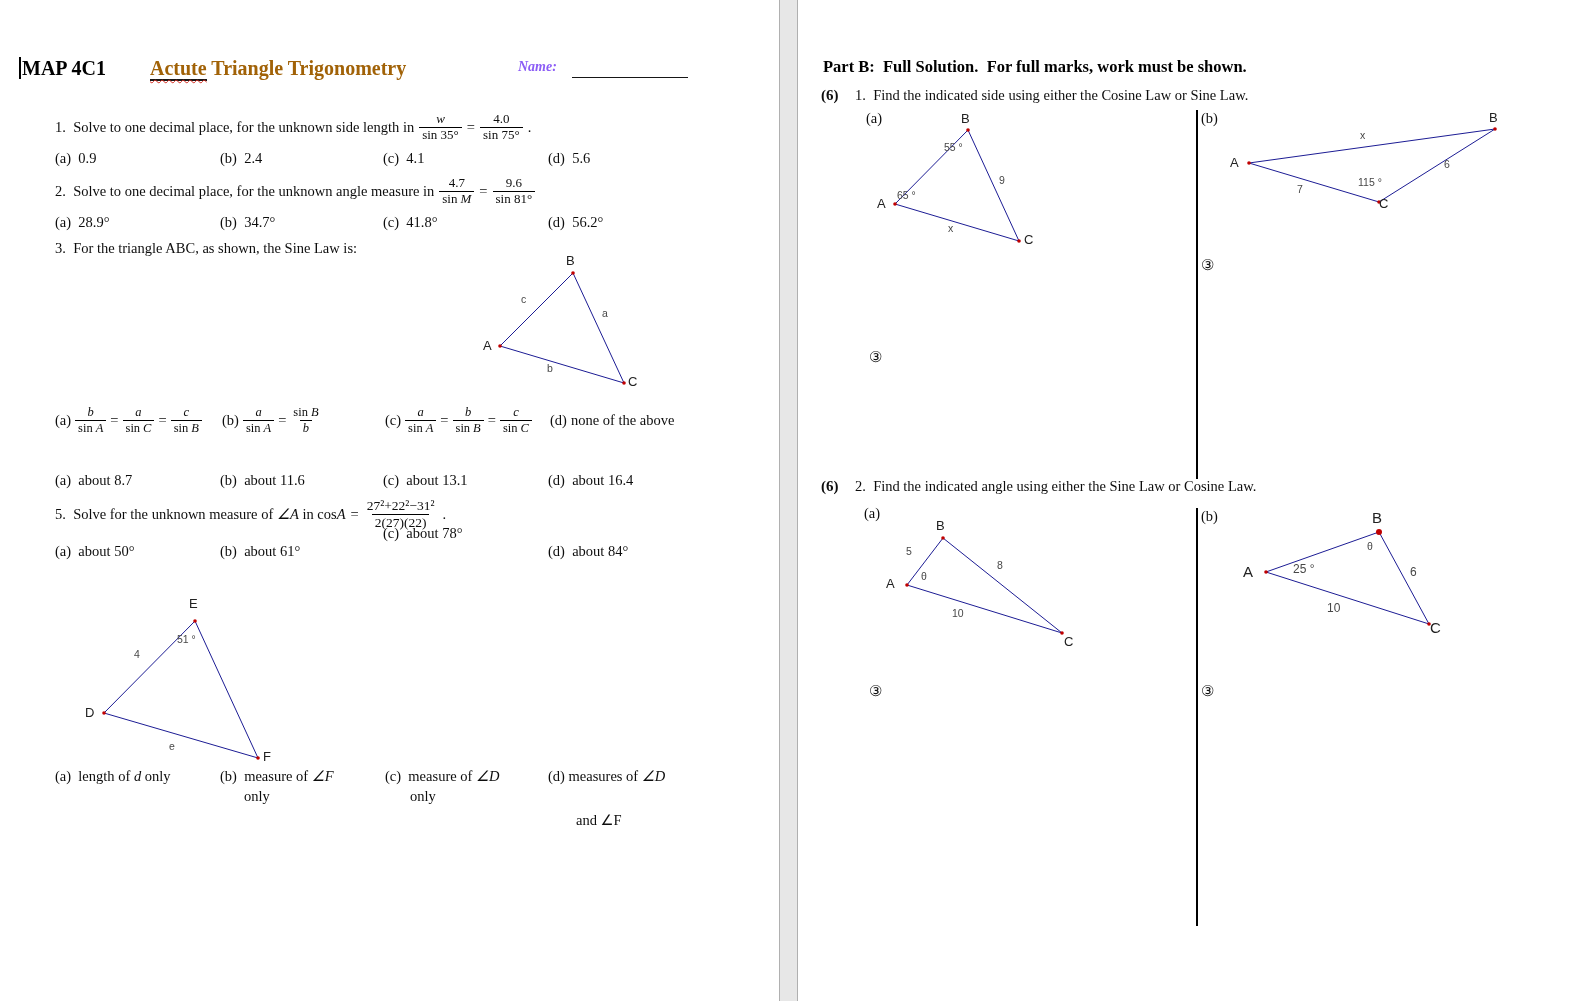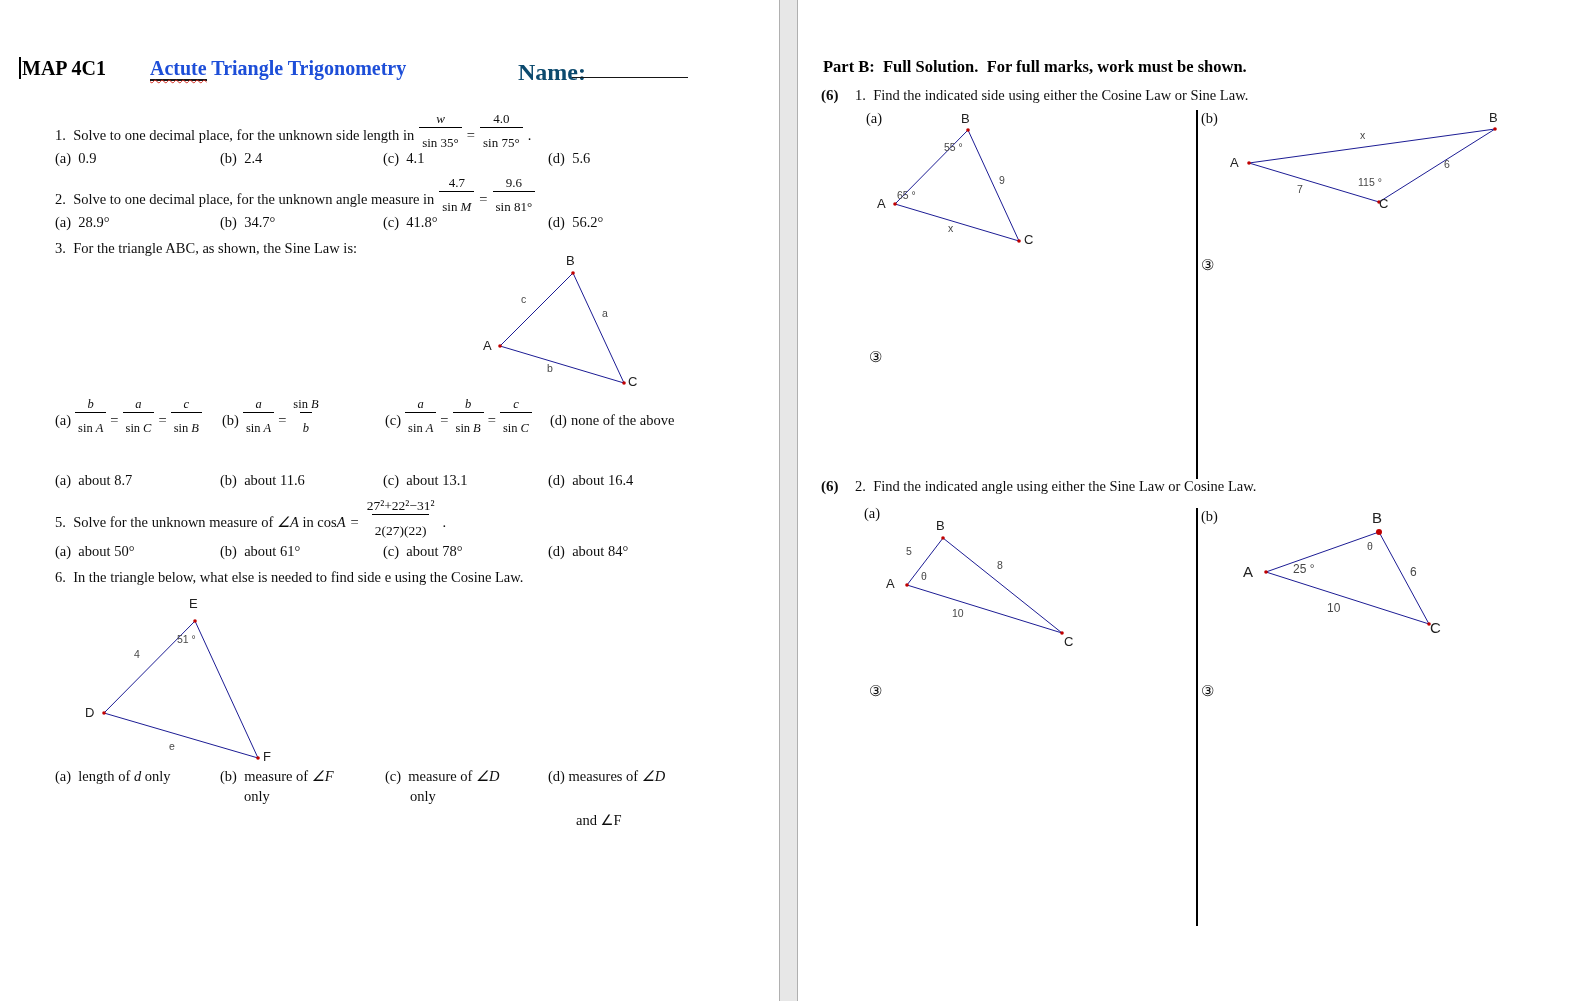--- a/index.html
+++ b/index.html
@@ -1,33 +1,33 @@
 <!DOCTYPE html>
 <html><head>
 <meta charset="utf-8">
 <style>
   html,body{margin:0;padding:0;background:#ffffff;}
   .screen{position:relative;width:1586px;height:1001px;background:#ffffff;overflow:hidden;
           font-family:"Liberation Serif",serif;color:#0d0d0d;}
   .abs{position:absolute;}
   .pre{white-space:pre;}
   .h-course{font-size:20px;font-weight:bold;color:#000;}
-  .h-title{font-size:20px;font-weight:bold;color:#1d4ed8;}
+  .h-title{font-size:20px;font-weight:bold;color:#a16207;}
   .mis{border-bottom:2px solid #161616;text-decoration:underline wavy #d42a1e 1px;text-underline-offset:4px;}
-  .h-name{font-size:24px;font-weight:bold;color:#0c4a6e;}
+  .h-name{font-size:14px;font-weight:bold;color:#8b5cf6;font-style:italic;}
   .nameline{border-bottom:1.6px solid #161616;}
   .heading{font-size:16.5px;font-weight:bold;color:#000;white-space:pre;}
   .q{font-size:14.5px;white-space:pre;}
   .ans{font-size:14.5px;white-space:pre;}
   .it{font-style:italic;}
   .b{font-weight:bold;}
   .qrow{display:flex;align-items:center;gap:5px;}
   .fr{display:inline-flex;flex-direction:column;align-items:center;font-size:13px;line-height:1.15;}
   .fr .num{padding:0 3px;display:inline-flex;}
-  .fr .den{border-top:1px solid #000;padding:8px 3px;display:inline-flex;}
+  .fr .den{border-top:1px solid #000;padding:0 3px;display:inline-flex;}
   .fn{margin-right:3px;text-align:right;}
   .q3opt{display:flex;align-items:center;gap:4px;font-size:14.5px;height:40px;}
   .q3opt .fr{font-size:12.5px;}
   .vtx{font-family:"Liberation Sans",sans-serif;font-size:13px;color:#222;}
   .side{font-family:"Liberation Sans",sans-serif;font-size:10.5px;color:#474747;}
   .mark3{font-size:15px;color:#111;}
   .gutter{background:#e7e7e7;border-left:1px solid #b0b0b0;border-right:1px solid #b0b0b0;}
   .divider{background:#000;width:1.5px;}
   .caret{width:1.5px;background:#000;}
   svg{overflow:visible;}
@@ -187,24 +187,23 @@
     <span class="q"><span>5.  Solve for the unknown measure of </span><span class="it">∠A</span><span> in </span><span>cos</span><span class="it">A</span></span>
     <span class="q">=</span>
     <span class="fr" style="font-size:13.5px;">
         <span class="num">27²+22²−31²</span>
         <span class="den">2(27)(22)</span>
       </span>
     <span class="q">.</span>
   </div>
   <span class="abs ans" style="left:55px;top:543px;">(a)  about 50°</span>
   <span class="abs ans" style="left:220px;top:543px;">(b)  about 61°</span>
-  <span class="abs ans" style="left:383px;top:543px;text-align:right;">(c)  about 78°</span>
+  <span class="abs ans" style="left:383px;top:525px;text-align:right;">(c)  about 78°</span>
   <span class="abs ans" style="left:548px;top:543px;">(d)  about 84°</span>
 
-  <span class="abs q" style="left:55px;top:569px;">6.  In the triangle below, what else is needed to find side e using the Cosine Law.</span>
 
   <svg class="abs" style="left:95px;top:605px;" width="175" height="162">
     <line x1="100" y1="16" x2="9" y2="108" stroke="#1c1c94" stroke-width="1"></line>
     <line x1="100" y1="16" x2="163" y2="153" stroke="#1c1c94" stroke-width="1"></line>
     <line x1="9" y1="108" x2="163" y2="153" stroke="#1c1c94" stroke-width="1"></line>
     <circle cx="100" cy="16" r="1.8" fill="#c00000"></circle>
     <circle cx="9" cy="108" r="1.8" fill="#c00000"></circle>
     <circle cx="163" cy="153" r="1.8" fill="#c00000"></circle>
   </svg>
   <span class="abs vtx" style="left:189px;top:596px;">E</span>

